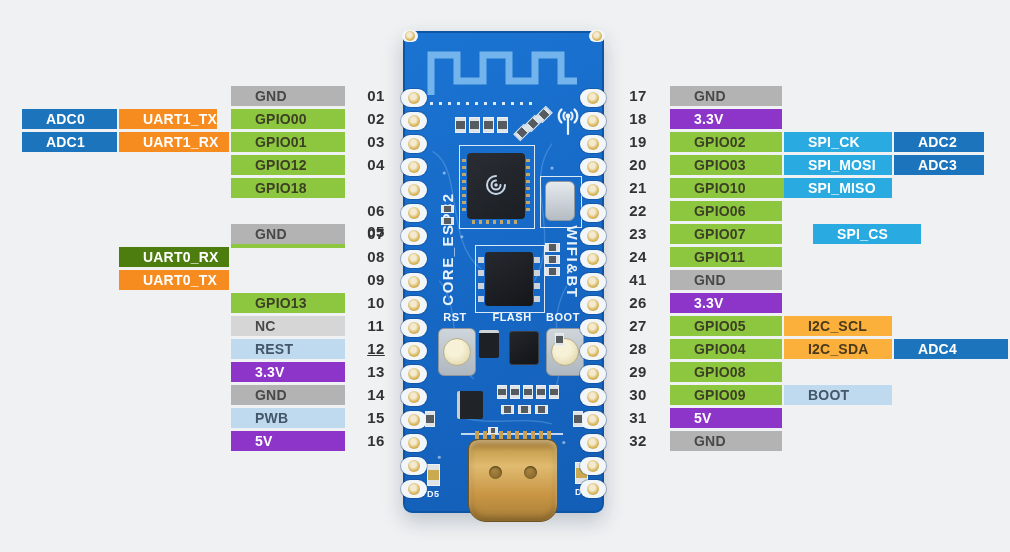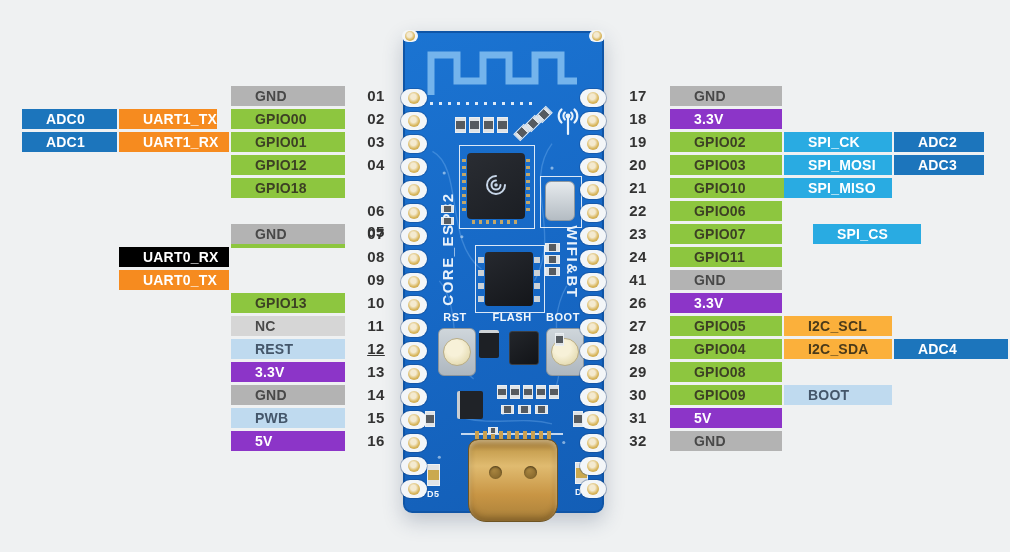--- a/index.html
+++ b/index.html
@@ -103,21 +103,21 @@
       <div class="pin-box" style="left: 22px; top: 132px; width: 95px; background: rgb(28, 117, 188); color: rgb(255, 255, 255);">ADC1</div>
       <div class="pin-number" style="left: 360px; top: 155px; width: 32px;">04</div>
       <div class="pin-box" style="left: 231px; top: 155px; width: 114px; background: rgb(141, 198, 63); color: rgb(60, 64, 36);">GPIO12</div>
       <div class="pin-number" style="left: 360px; top: 186px; width: 32px; margin-top: 36px;">05</div>
       <div class="pin-box" style="left: 231px; top: 178px; width: 114px; background: rgb(141, 198, 63); color: rgb(60, 64, 36);">GPIO18</div>
       <div class="pin-number" style="left: 360px; top: 201px; width: 32px;">06</div>
       <div class="pin-box" style="left: 231px; top: 201px; width: 114px; background: rgb(141, 198, 63); color: rgb(60, 64, 36); margin-top: 27px;">GPIO19</div>
       <div class="pin-number" style="left: 360px; top: 224px; width: 32px;">07</div>
       <div class="pin-box" style="left: 231px; top: 224px; width: 114px; background: rgb(179, 179, 179); color: rgb(72, 72, 72);">GND</div>
       <div class="pin-number" style="left: 360px; top: 247px; width: 32px;">08</div>
-      <div class="pin-box" style="left: 119px; top: 247px; width: 110px; background: #000000; color: rgb(255, 255, 255);">UART0_RX</div>
+      <div class="pin-box" style="left: 119px; top: 247px; width: 110px; background: #4d7c0f; color: rgb(255, 255, 255);">UART0_RX</div>
       <div class="pin-number" style="left: 360px; top: 270px; width: 32px;">09</div>
       <div class="pin-box" style="left: 119px; top: 270px; width: 110px; background: rgb(246, 139, 31); color: rgb(255, 255, 255);">UART0_TX</div>
       <div class="pin-number" style="left: 360px; top: 293px; width: 32px;">10</div>
       <div class="pin-box" style="left: 231px; top: 293px; width: 114px; background: rgb(141, 198, 63); color: rgb(60, 64, 36);">GPIO13</div>
       <div class="pin-number" style="left: 360px; top: 316px; width: 32px;">11</div>
       <div class="pin-box" style="left: 231px; top: 316px; width: 114px; background: rgb(214, 214, 214); color: rgb(74, 74, 74);">NC</div>
       <div class="pin-number" style="left: 360px; top: 339px; width: 32px; text-decoration: underline;">12</div>
       <div class="pin-box" style="left: 231px; top: 339px; width: 114px; background: rgb(191, 218, 239); color: rgb(68, 86, 106);">REST</div>
       <div class="pin-number" style="left: 360px; top: 362px; width: 32px;">13</div>
       <div class="pin-box" style="left: 231px; top: 362px; width: 114px; background: rgb(140, 53, 200); color: rgb(255, 255, 255);">3.3V</div>

